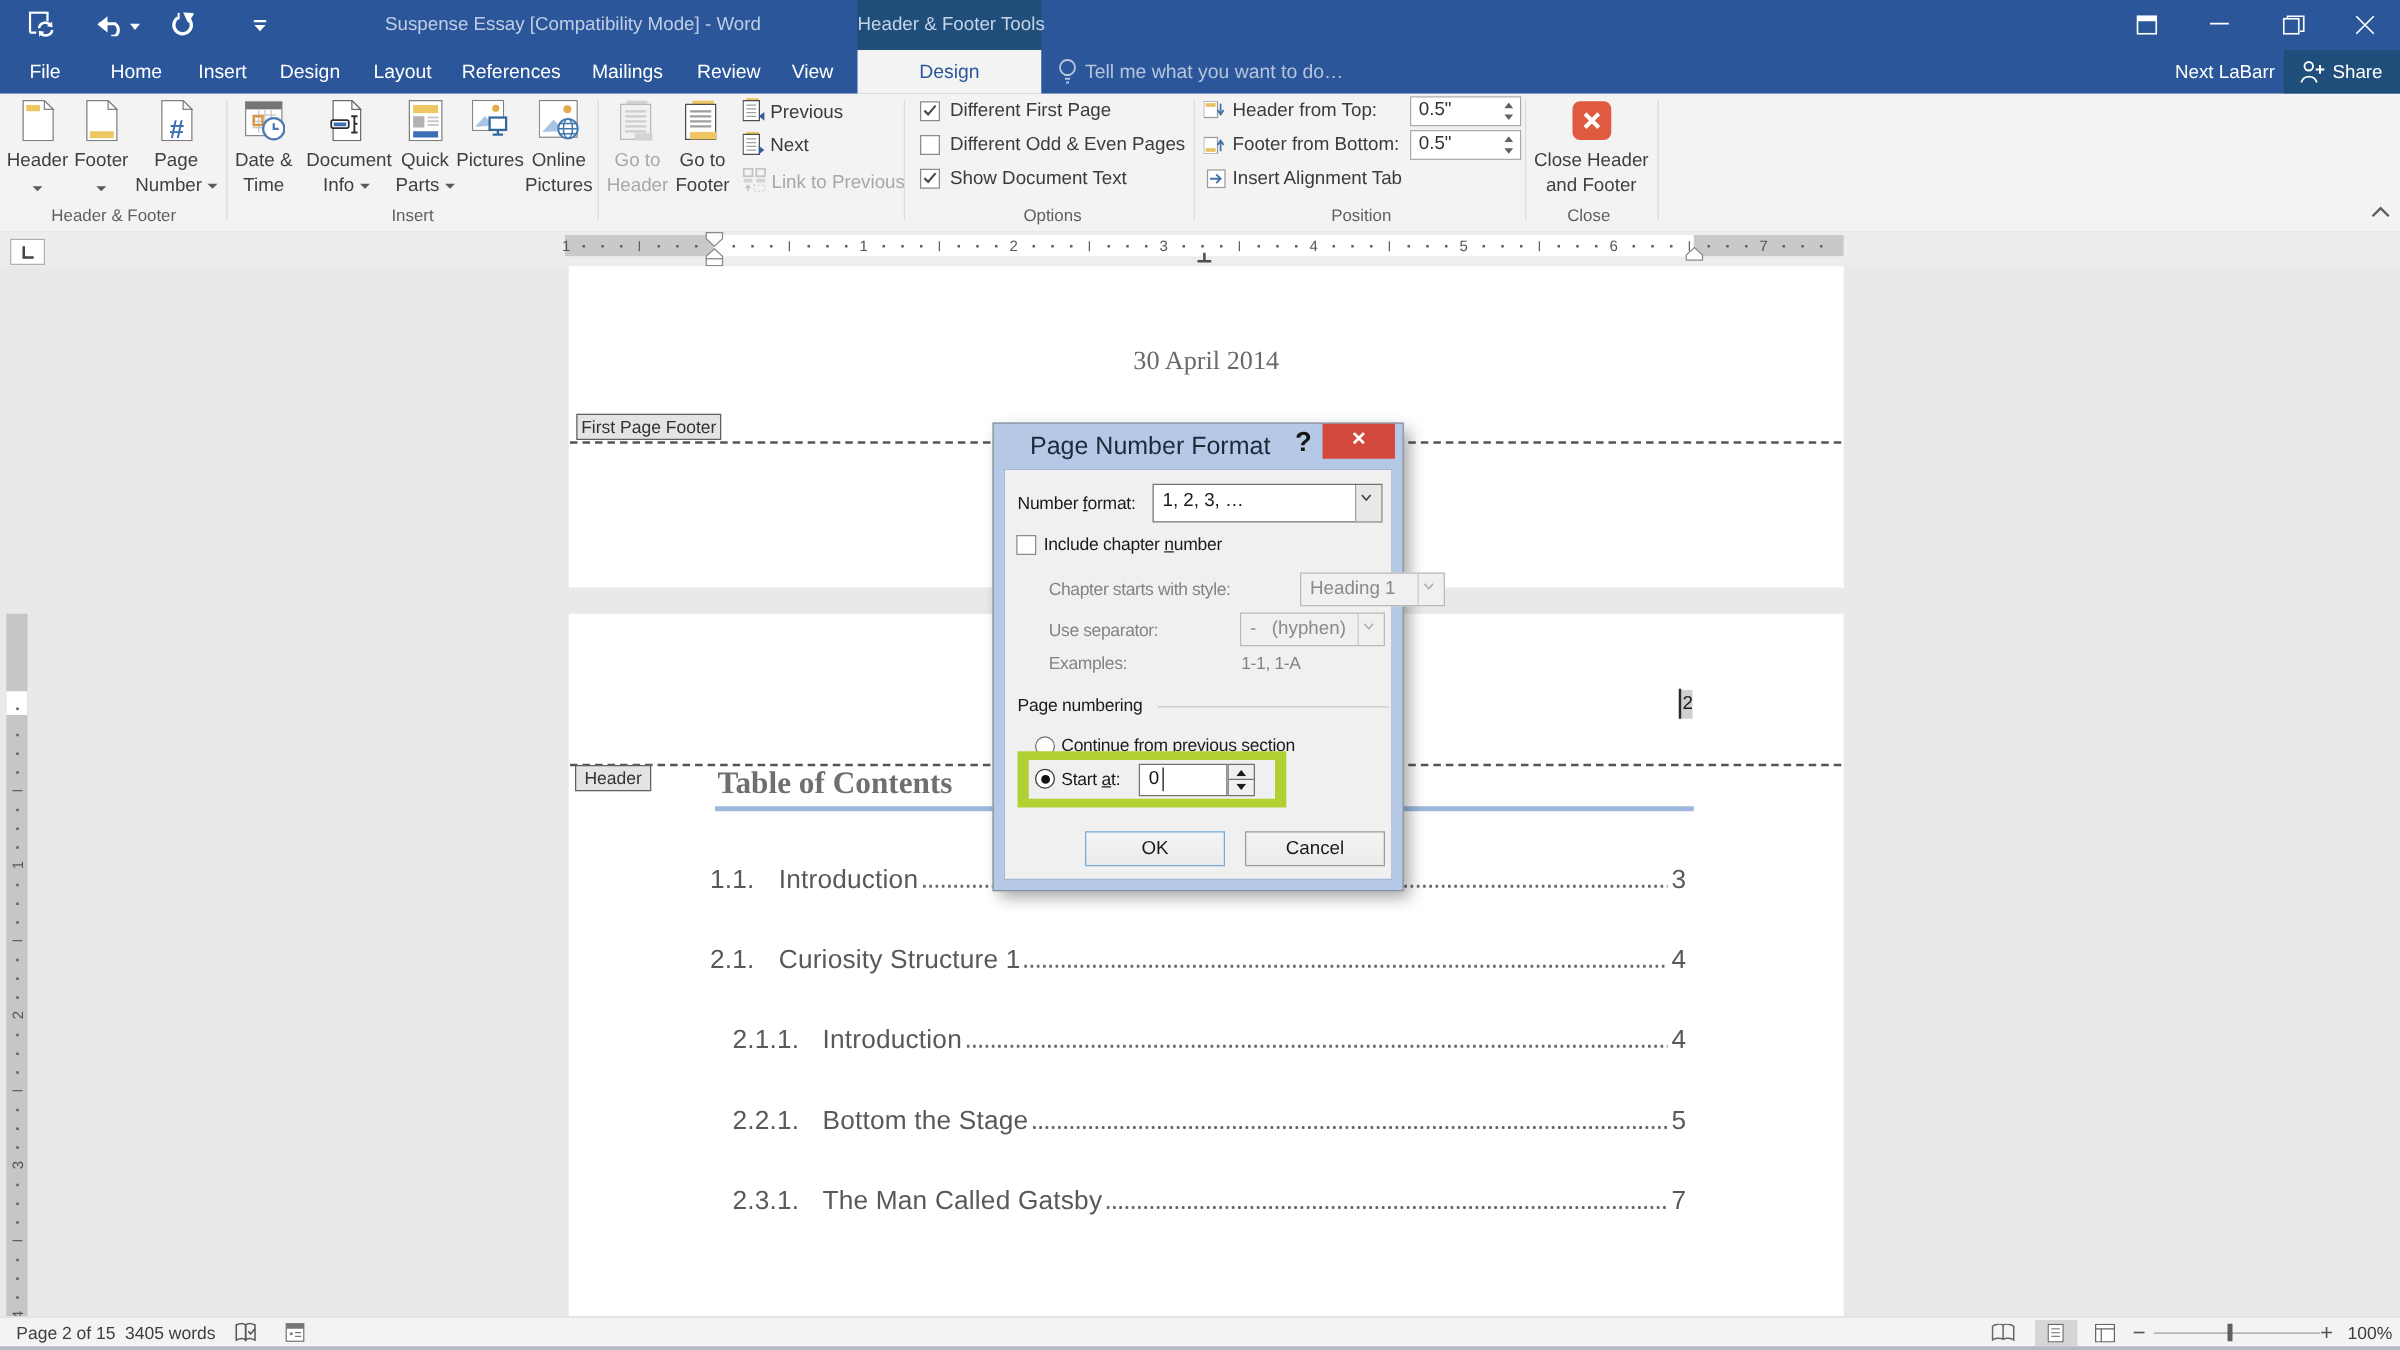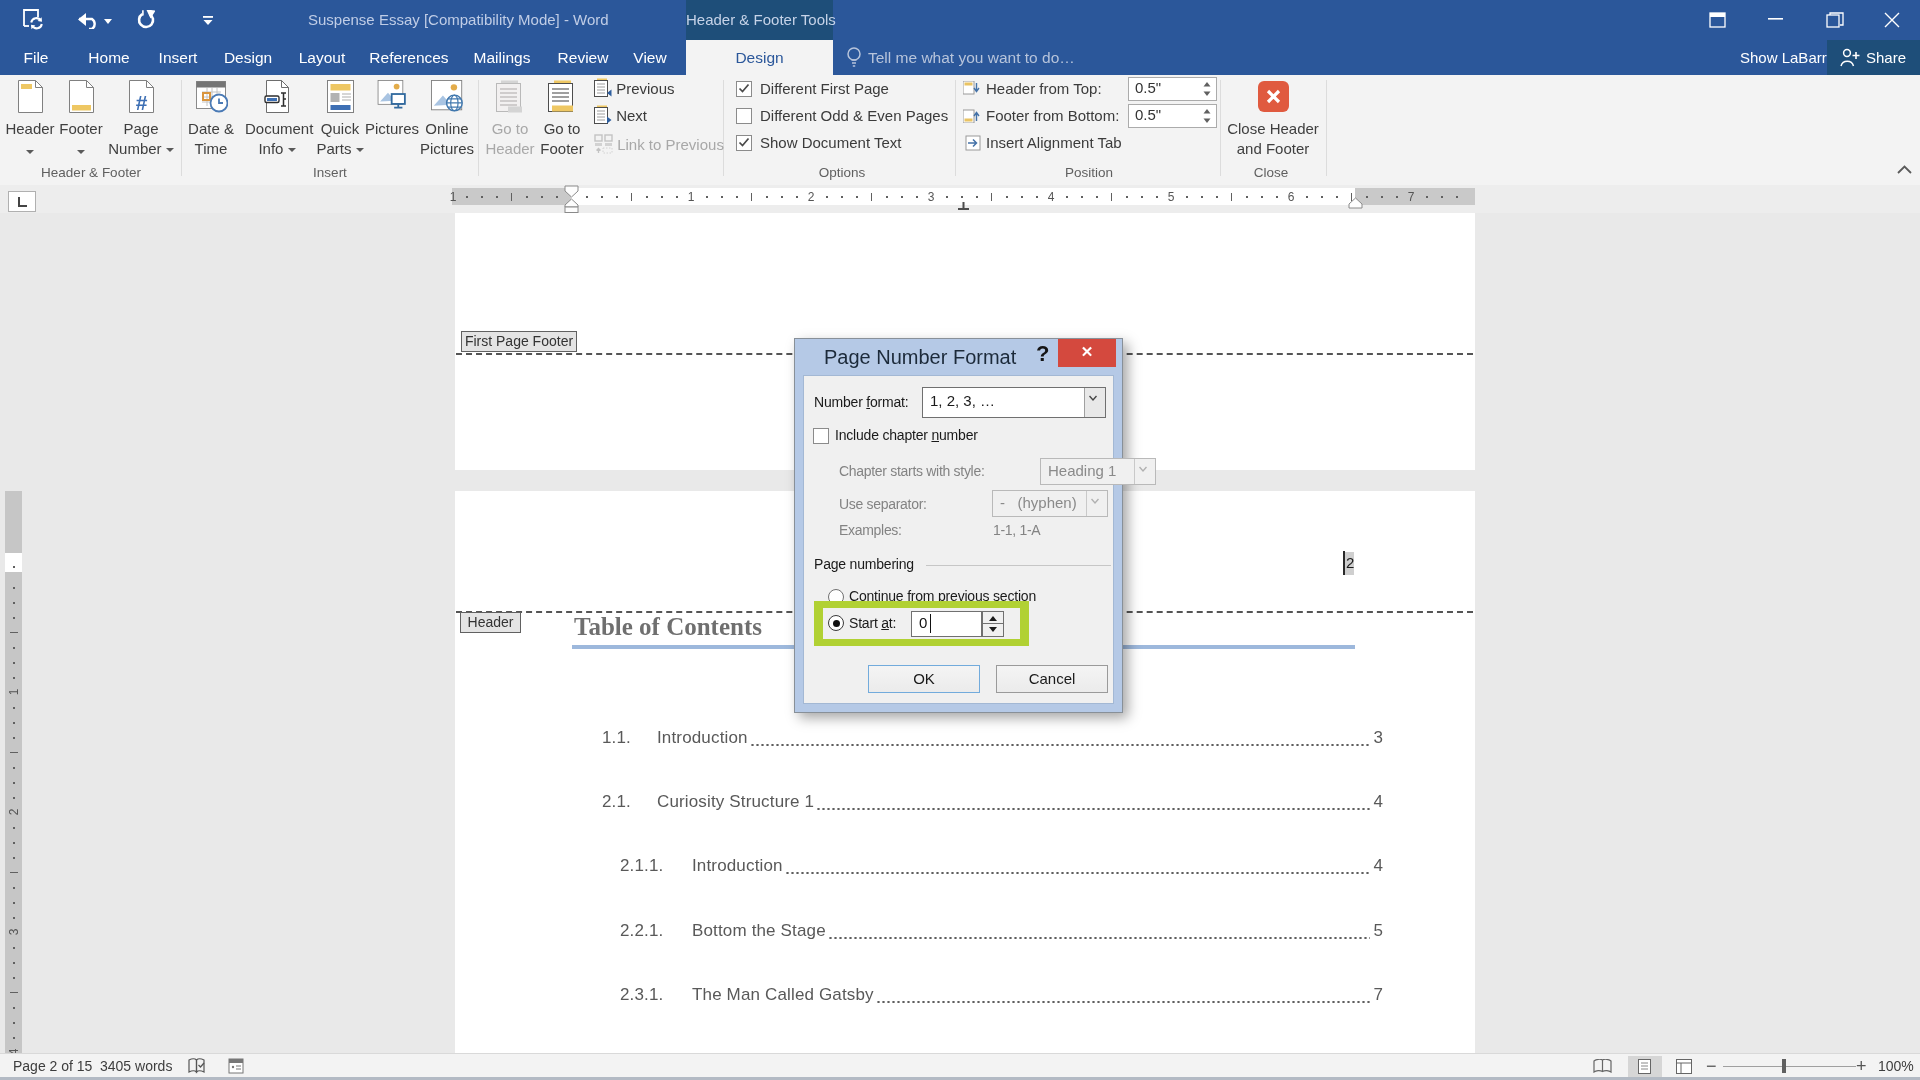--- a/index.html
+++ b/index.html
@@ -44,21 +44,21 @@
   #docarea{left:0;top:213px;width:1920px;height:840px;background:#e9e9e9;}
   #page1{position:absolute;left:455px;top:0;width:1020px;height:257px;background:#fff;}
   #page2{position:absolute;left:455px;top:278px;width:1020px;height:562px;background:#fff;}
   #vruler{position:absolute;left:5px;top:278px;width:17px;height:562px;background:#c6c6c6;overflow:hidden;}
   .vtickd{position:absolute;left:8px;width:2px;height:2px;background:#606060;}
   .vtickl{position:absolute;left:5px;width:8px;height:1px;background:#606060;}
   .vnum{position:absolute;left:3px;width:12px;text-align:center;font-size:12px;color:#555;transform:rotate(-90deg);}
   .taglabel{position:absolute;background:#e4e4e4;border:1px solid #616161;font-size:14px;color:#333;text-align:center;}
   .dashline{position:absolute;height:0;border-top:2px dashed #555;}
   .serif{font-family:"Liberation Serif",serif;}
-  .tocrow{position:absolute;left:602px;width:781px;height:22px;font-family:"Liberation Sans",sans-serif;font-size:17px;letter-spacing:0.15px;color:#595959;display:flex;margin-top:36px;}
+  .tocrow{position:absolute;left:568px;width:781px;height:22px;font-family:"Liberation Sans",sans-serif;font-size:21px;letter-spacing:0.15px;color:#595959;display:flex;}
   .tocrow .num{flex:0 0 auto;}
   .tocrow .txt{flex:0 0 auto;white-space:pre;}
   .tocrow .dots{flex:1 1 auto;background-image:radial-gradient(circle,#5e5e5e 1px,transparent 1.3px);background-size:5px 4px;background-repeat:repeat-x;background-position:left 0 bottom 3px;margin:0 3px 0 2px;}
   .tocrow .pg{flex:0 0 auto;}
   
   #dlg{left:794px;top:338px;width:327px;height:373px;background:#b5c9e6;border:1px solid #889098;box-shadow:5px 5px 12px rgba(0,0,0,0.35);}
   #dlgtitle{position:absolute;left:29px;top:7px;font-size:20px;color:#1c2a3a;}
   #dlghelp{position:absolute;left:241px;top:2px;font-size:22px;font-weight:bold;color:#151515;}
   #dlgx{position:absolute;left:263px;top:0px;width:58px;height:28px;background:#d4493e;color:#fff;text-align:center;line-height:26px;font-size:15px;font-weight:bold;}
   #dlgbody{position:absolute;left:8px;top:36px;width:309px;height:327px;background:#f0f0f0;border:1px solid #a3b8d4;}
@@ -135,21 +135,21 @@
 <div class="abs menutab" style="left:367px;width:84px;">References</div>
 <div class="abs menutab" style="left:467px;width:70px;">Mailings</div>
 <div class="abs menutab" style="left:554px;width:58px;">Review</div>
 <div class="abs menutab" style="left:628px;width:44px;">View</div>
 <div class="abs" id="activetab">Design</div>
 <svg class="abs" style="left:846px;top:46px" width="16" height="23" viewBox="0 0 16 23">
   <circle cx="8" cy="8" r="6" fill="none" stroke="#b7c4db" stroke-width="1.5"></circle>
   <path d="M5.5 14 h5 M6 17 h4 M6.8 20 h2.4" stroke="#b7c4db" stroke-width="1.5"></path>
 </svg>
 <div class="abs" id="tellme">Tell me what you want to do…</div>
-<div class="abs" id="marklabarr">Show LaBarr</div>
+<div class="abs" id="marklabarr">Next LaBarr</div>
 <div class="abs" id="sharebox">
   <svg style="position:absolute;left:12px;top:8px" width="22" height="19" viewBox="0 0 22 19">
     <circle cx="8" cy="5" r="3.4" fill="none" stroke="#fff" stroke-width="1.5"></circle>
     <path d="M2 18 a6.5 6.5 0 0 1 12.5 0" fill="none" stroke="#fff" stroke-width="1.5"></path>
     <path d="M17 4 v7 M13.5 7.5 h7" stroke="#fff" stroke-width="1.6"></path>
   </svg>
   <span>Share</span>
 </div>
 
 <div class="abs" id="ribbon">
@@ -460,20 +460,21 @@
       <div class="vnum" style="top: 434px;">3</div>
       <div class="vtickd" style="top: 456px;"></div>
       <div class="vtickd" style="top: 471px;"></div>
       <div class="vtickd" style="top: 486px;"></div>
       <div class="vtickl" style="top: 501px;"></div>
       <div class="vtickd" style="top: 516px;"></div>
       <div class="vtickd" style="top: 531px;"></div>
       <div class="vtickd" style="top: 546px;"></div>
       <div class="vnum" style="top: 554px;">4</div>
     </div>
+  <div class="abs serif" style="left:455px;top:63px;width:1020px;text-align:center;font-size:21px;color:#696969;">30 April 2014</div>
   <div class="dashline" style="left:456px;top:140px;width:1017px;"></div>
   <div class="taglabel" style="left:461px;top:118px;width:114px;height:19px;line-height:19px;">First Page Footer</div>
   <div class="dashline" style="left:456px;top:398px;width:1017px;"></div>
   <div class="taglabel" style="left:460px;top:399px;width:59px;height:19px;line-height:19px;">Header</div>
   <div class="abs" style="left:1345px;top:339px;width:9px;height:23px;background:#cfcfcf;"></div>
   <div class="abs" style="left:1343px;top:338px;width:2px;height:24px;background:#2a2a2a;"></div>
   <div class="abs" style="left:1346px;top:341px;font-size:15px;color:#1a1a1a;">2</div>
   <div class="abs serif" style="left:574px;top:400px;font-size:25px;font-weight:bold;color:#6f6f6f;">Table of Contents</div>
   <div class="abs" style="left:572px;top:432px;width:783px;height:4px;background:#9db8dc;"></div>
   <div class="tocrow" style="top:479px;">

